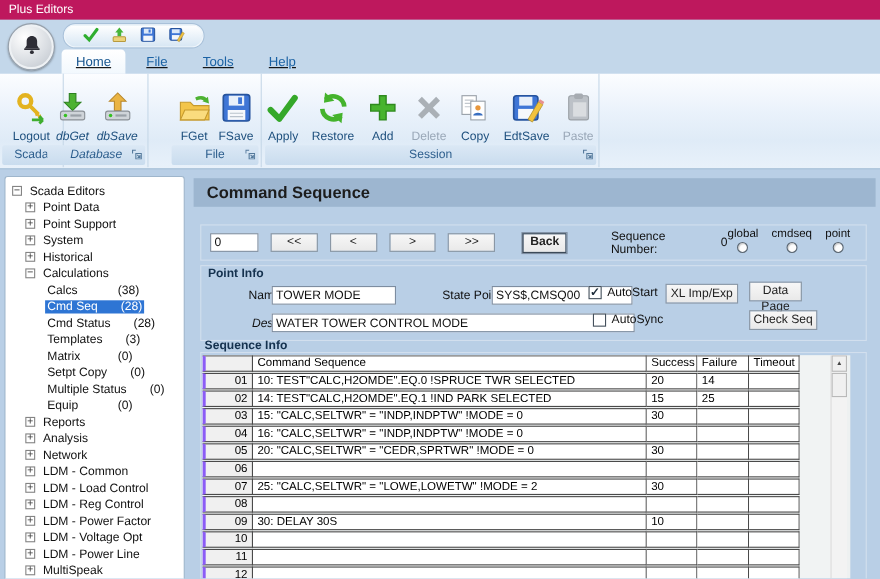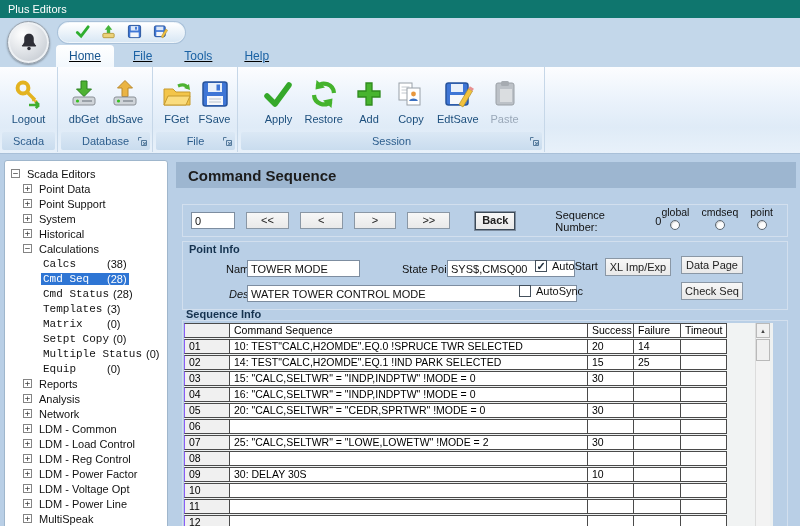--- a/index.html
+++ b/index.html
@@ -1,60 +1,60 @@
 <!DOCTYPE html>
 <html><head>
 <meta charset="utf-8">
 <style>
   * { margin:0; padding:0; box-sizing:border-box; }
   html,body { width:800px; height:526px; overflow:hidden; }
   body { font-family:"Liberation Sans", sans-serif; font-size:11px; background:#b9cfe6; position:relative; }
 
   
-  .titlebar { position:absolute; left:0; top:0; width:800px; height:18px; background:#0f766e; color:#fff; line-height:18px; padding-left:8px; font-size:11px; }
+  .titlebar { position:absolute; left:0; top:0; width:800px; height:18px; background:#be185d; color:#fff; line-height:18px; padding-left:8px; font-size:11px; }
 
   
   .topzone { position:absolute; left:0; top:18px; width:800px; height:49px; background:#c3d7ea; }
   .logo { position:absolute; left:7px; top:3px; width:43px; height:43px; border-radius:50%;
           background:radial-gradient(circle at 35% 30%, #ffffff, #d9dde2 55%, #b9bfc7);
           border:1px solid #96a0ab; box-shadow:0 1px 2px rgba(0,0,0,.35), inset 0 0 0 2px #eef1f4;
           display:flex; align-items:center; justify-content:center; }
   .qat { position:absolute; left:58px; top:4px; height:21px; padding:0 16px; border-radius:11px;
          background:linear-gradient(#ffffff,#d8e7f4); border:1px solid #f0f6fb; box-shadow:0 0 0 1px #a9c1d9;
          display:flex; align-items:center; gap:11px; }
   .tabs { position:absolute; left:56px; bottom:0; display:flex; height:22px; gap:6px;text-decoration:underline; }
   .tab { padding:0 13px; line-height:22px; color:#1b62a4; font-size:12px; cursor:default; }
   .tab.active { background:linear-gradient(#ffffff,#f2f8fd); border-radius:4px 4px 0 0; color:#17558f; }
 
   
   .ribbon { position:absolute; left:0; top:67px; width:800px; height:87px;
             background:linear-gradient(180deg,#fcfdff 0%,#eaf2fb 40%,#dfebf7 70%,#e8f1fa 100%);
             border-bottom:1px solid #a9c0d8; }
   .rgroup { position:absolute; top:0; height:85px; border-right:1px solid #c6d7e8; display:flex; flex-direction:column; }
-  .rgroup-buttons { flex:1; display:flex; justify-content:center; align-items:center; padding-top:4px; }
+  .rgroup-buttons { flex:1; display:flex; justify-content:center; align-items:flex-end; padding-top:4px; }
   .rbtn { display:flex; flex-direction:column; align-items:center; padding:2px 3px; }
   .rbtn .cap { color:#1d4f7d; margin-top:1px; font-size:11px; white-space:nowrap; }
   .rbtn.disabled .cap { color:#9aa8b8; }
   .rgroup-label { height:18px; margin:0 2px 2px 2px; background:linear-gradient(#dbe8f5,#c9dcee); border-radius:2px;
                   display:flex; align-items:center; justify-content:center; color:#2d5e8d; position:relative; font-size:11px; }
   .launcher { position:absolute; right:3px; top:4px; }
 
   
   .content { position:absolute; left:0; top:157px; width:800px; height:369px; background:#b9cfe6; }
 
   
   .tree { position:absolute; left:4px; top:3px; width:164px; height:390px; background:#fff;
           border:1px solid #9fb6cc; border-radius:3px; padding:5px 2px 0 6px; overflow:hidden; }
   .titem { height:15px; display:flex; align-items:center; color:#111; white-space:nowrap; }
   .titem.lvl1 { margin-left:12px; }
   .titem.lvl2 { margin-left:30px; }
   .box { width:9px; height:9px; border:1px solid #848484; background:#fff; margin-right:5px; flex:0 0 9px;
          font-size:9px; line-height:7px; text-align:center; color:#404040; font-family:"DejaVu Sans Mono",monospace; }
   .rowtext { display:inline-flex; padding:0 2px; }
-  .rowtext .tlabel { min-width:64px; padding-right:4px;font-family:Liberation Mono, monospace; }
+  .rowtext .tlabel { min-width:64px; padding-right:21px; }
   .titem.selected .rowtext { background:#2e75d4; color:#fff; }
 
   
   .main { position:absolute; left:172px; top:0; width:628px; height:369px; }
   .main-header { position:absolute; left:4px; top:5px; right:4px; height:26px; background:#9db6d0;
                  display:flex; align-items:center; padding-left:12px; font-size:15px; font-weight:bold; color:#1c1c1c; }
   .gbox { position:absolute; border:1px solid #d2dfee; }
   .navbox { left:10px; top:47px; width:606px; height:33px; display:flex; align-items:center; }
   .w-input { background:#fff; border:1px solid #7d8da0; height:17px; font-family:"Liberation Sans",sans-serif; font-size:11px; padding:0 3px; color:#111; }
   .w-btn { background:linear-gradient(#f7f7f7,#e9e9e9); border:1px solid #8a97a5; height:17px; font-family:"Liberation Sans",sans-serif;
@@ -76,21 +76,21 @@
   .cbox { width:12px; height:12px; border:1px solid #44505c; background:#fff; font-size:11px; line-height:11px;
           text-align:center; color:#1b2a38; font-weight:bold; }
 
   
   .seqbox { left:10px; top:163px; width:606px; height:240px; }
   .seq-title { position:absolute; left:14px; top:151px; font-weight:bold; color:#15324f; }
   .gridwrap { position:absolute; left:12px; top:166px; width:589px; height:203px; background:#eef1f1; display:flex; overflow:hidden; }
   .grid { display:grid; grid-template-columns:46px 358px 46px 47px 46px; grid-auto-rows:15px; row-gap:1px; align-content:start; background:#eef1f1; }
   .cell { border:1px solid #4a4a4a; border-left:none; background:#fff; padding:0 4px; line-height:13px; color:#000;
           white-space:nowrap; overflow:hidden; font-size:10.5px; }
-  .cell.first { border-left:1px solid #8b5cf6; background:#f0f0f0; text-align:left; }
+  .cell.first { border-left:3px solid #8b5cf6; background:#f0f0f0; text-align:right; }
   .cell.hdr { background:#fff; }
   .cell.hdr.first { background:#f0f0f0; }
   .filler { width:28px; background:#f1f3f3; }
   .vscroll { width:15px; background:#f3f3f3; border-left:1px solid #dcdcdc; display:flex; flex-direction:column; }
   .sb-btn { height:15px; background:#f0f0f0; border:1px solid #b9b9b9; font-size:6px; color:#444; display:flex; align-items:center; justify-content:center; }
   .sb-thumb { height:22px; background:#f0f0f0; border:1px solid #b9b9b9; margin-top:1px; }
 </style>
 </head>
 <body>
 
@@ -146,21 +146,21 @@
               <path d="M16 27h10m0 0l-3.2-3.2M26 27l-3.2 3.2" stroke="#3fae2f" stroke-width="2.6" fill="none"></path>
             </svg></span>
         <span class="cap">Logout</span>
       </div>
     </div>
     <div class="rgroup-label">
         <span>Scada</span>
       </div>
   </div>
 
-  <div class="rgroup" style="left:59px;width:94px;">
+  <div class="rgroup" style="left:41px;width:94px;font-style:italic;">
     <div class="rgroup-buttons">
       <div class="rbtn">
         <span><svg width="32" height="32" viewBox="0 0 32 32">
               <path d="M13 3h6v8h4.5L16 18.5 8.5 11H13z" fill="#4db232" stroke="#2c8020"></path>
               <rect x="5" y="19" width="22" height="8" rx="2" fill="#cfd4d9" stroke="#8a9096"></rect>
               <circle cx="9.5" cy="23" r="1.6" fill="#35c020"></circle>
               <rect x="14" y="22" width="10" height="2" fill="#9aa1a8"></rect>
             </svg></span>
         <span class="cap">dbGet</span>
       </div>
@@ -227,20 +227,26 @@
               <path d="M6 17a10 10 0 0 0 17 6.5" stroke="#44b32c" stroke-width="4.2" fill="none"></path>
               <path d="M23.5 30l1-9.5-9.5 2z" fill="#44b32c"></path>
             </svg></span>
         <span class="cap">Restore</span>
       </div>
       <div class="rbtn">
         <span><svg width="32" height="32" viewBox="0 0 32 32">
               <path d="M13 5h6v8h8v6h-8v8h-6v-8H5v-6h8z" fill="#48b42e" stroke="#2f8a1e" stroke-width="1.3"></path>
             </svg></span>
         <span class="cap">Add</span>
+      </div>
+      <div class="rbtn disabled">
+        <span><svg width="32" height="32" viewBox="0 0 32 32">
+              <path d="M6 9.5L9.5 6 16 12.5 22.5 6 26 9.5 19.5 16 26 22.5 22.5 26 16 19.5 9.5 26 6 22.5 12.5 16z" fill="#aab0b6"></path>
+            </svg></span>
+        <span class="cap">Delete</span>
       </div>
       <div class="rbtn">
         <span><svg width="32" height="32" viewBox="0 0 32 32">
               <rect x="4" y="5" width="13" height="17" fill="#fff" stroke="#98a0a8"></rect>
               <path d="M6.5 9h8M6.5 12h8M6.5 15h8" stroke="#c2c8ce"></path>
               <rect x="12" y="10" width="13" height="17" fill="#fff" stroke="#98a0a8"></rect>
               <circle cx="18.5" cy="16" r="2.4" fill="#e8973c"></circle>
               <path d="M14.2 23c0-3.4 8.6-3.4 8.6 0z" fill="#3a6fc0"></path>
             </svg></span>
         <span class="cap">Copy</span>
@@ -455,24 +461,24 @@
       <span class="sect-label" style="left:6px;top:1px;">Point Info</span>
       <span class="pi-label" style="left:28px;top:21px;">Name:</span>
       <input class="w-input" style="position: absolute; left: 64px; top: 18px; width: 113px;" value="TOWER MODE">
       <span class="pi-label" style="left:204px;top:21px;">State Point:</span>
       <input class="w-input" style="position: absolute; left: 264px; top: 18px; width: 128px;" value="SYS$,CMSQ00">
       <div class="checkrow" style="left:352px;top:18px;">
         <span class="cbox">✓</span>
         <span>AutoStart</span>
       </div>
       <button class="w-btn" style="position:absolute;left:422px;top:16px;width:66px;height:18px;">XL Imp/Exp</button>
-      <button class="w-btn" style="position:absolute;left:498px;top:14px;width:62px;height:18px;">Data Page</button>
+      <button class="w-btn" style="position:absolute;left:498px;top:14px;width:48px;height:18px;">Data Page</button>
       <span class="pi-label" style="left:31px;top:46px;font-style:italic;">Desc:</span>
       <input class="w-input" style="position: absolute; left: 64px; top: 43px; width: 330px;" value="WATER TOWER CONTROL MODE">
-      <div class="checkrow" style="left:336px;top:43px;">
+      <div class="checkrow" style="left:356px;top:43px;">
         <span class="cbox"></span>
         <span>AutoSync</span>
       </div>
       <button class="w-btn" style="position:absolute;left:498px;top:40px;width:62px;height:18px;">Check Seq</button>
     </div>
 
     <span class="seq-title">Sequence Info</span>
     <div class="gbox seqbox"></div>
     <div class="gridwrap">
       <div class="grid">

